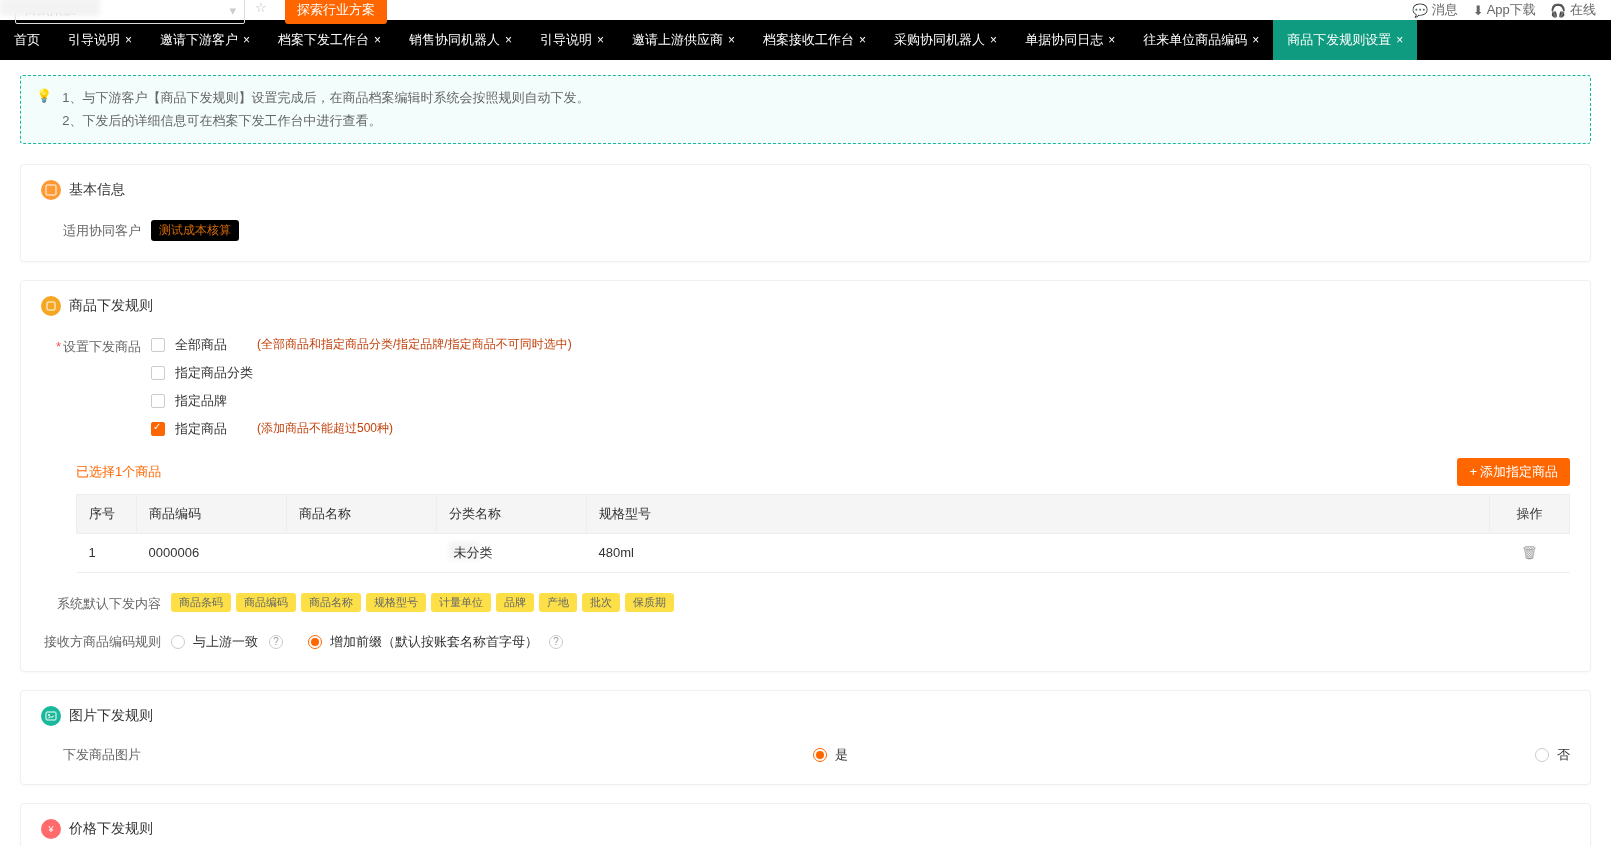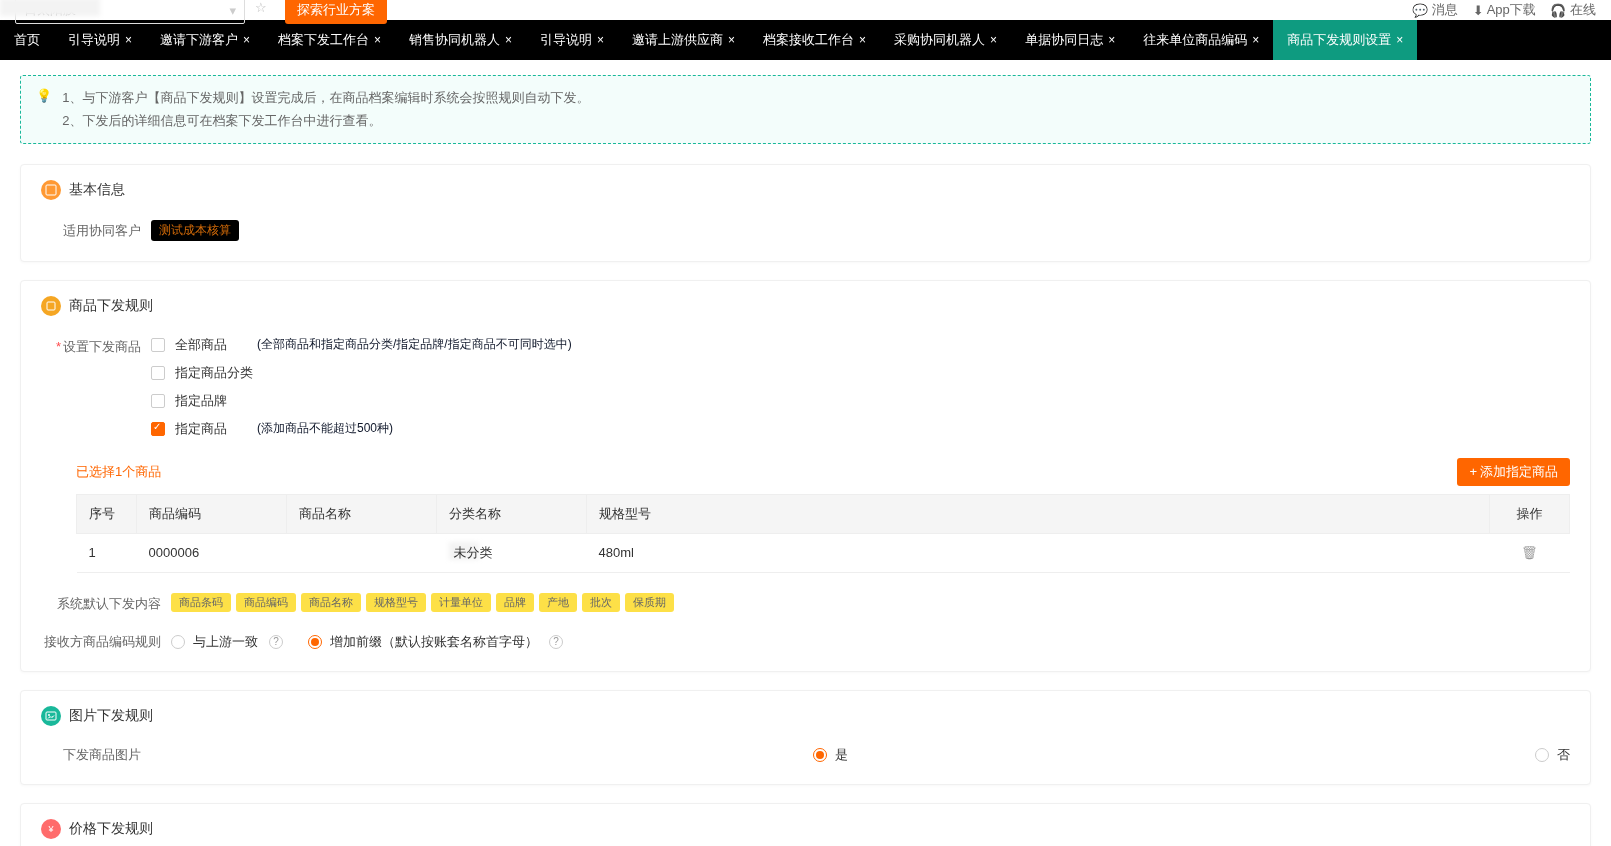--- a/index.html
+++ b/index.html
@@ -38,21 +38,21 @@
     .form-label .req { color: #ff4d4f; margin-right: 2px; }
     
     .tag { background: #000000; color: #d46b08; padding: 2px 8px; border-radius: 3px; font-size: 12px; display: inline-block; }
     .tag-gray { background: #fde047; color: #666; padding: 2px 8px; border-radius: 3px; font-size: 11px; display: inline-block; margin-right: 5px; }
     
     .checkbox-group { display: flex; flex-direction: column; gap: 10px; }
     .checkbox-row { display: flex; align-items: center; gap: 10px; }
     .checkbox { width: 14px; height: 14px; border: 1px solid #ccc; border-radius: 2px; display: inline-block; position: relative; }
     .checkbox.checked { background: #ff6600; border-color: #ff6600; }
     .checkbox.checked::after { content: "✓"; color: #fff; font-size: 10px; position: absolute; top: -2px; left: 1px; }
-    .hint { color: #0f172a; font-size: 12px; margin-left: 20px; }
+    .hint { color: #c2410c; font-size: 12px; margin-left: 20px; }
     
     .selected-text { color: #ff6600; font-size: 13px; }
     .add-btn { background: #ff6600; color: #fff; padding: 5px 12px; border-radius: 3px; font-size: 13px; border: none; display: flex; align-items: center; gap: 3px; }
     
     .table { width: 100%; border-collapse: collapse; margin-top: 8px; }
     .table th { background: #f5f5f5; text-align: left; padding: 10px 12px; font-weight: normal; color: #333; font-size: 13px; border: 1px solid #eee; }
     .table th:last-child { text-align: center; }
     .table td { padding: 10px 12px; font-size: 13px; color: #333; border-bottom: 1px solid #eee; }
     .table td:last-child { text-align: center; }
     .delete-icon { color: #999; cursor: pointer; }

